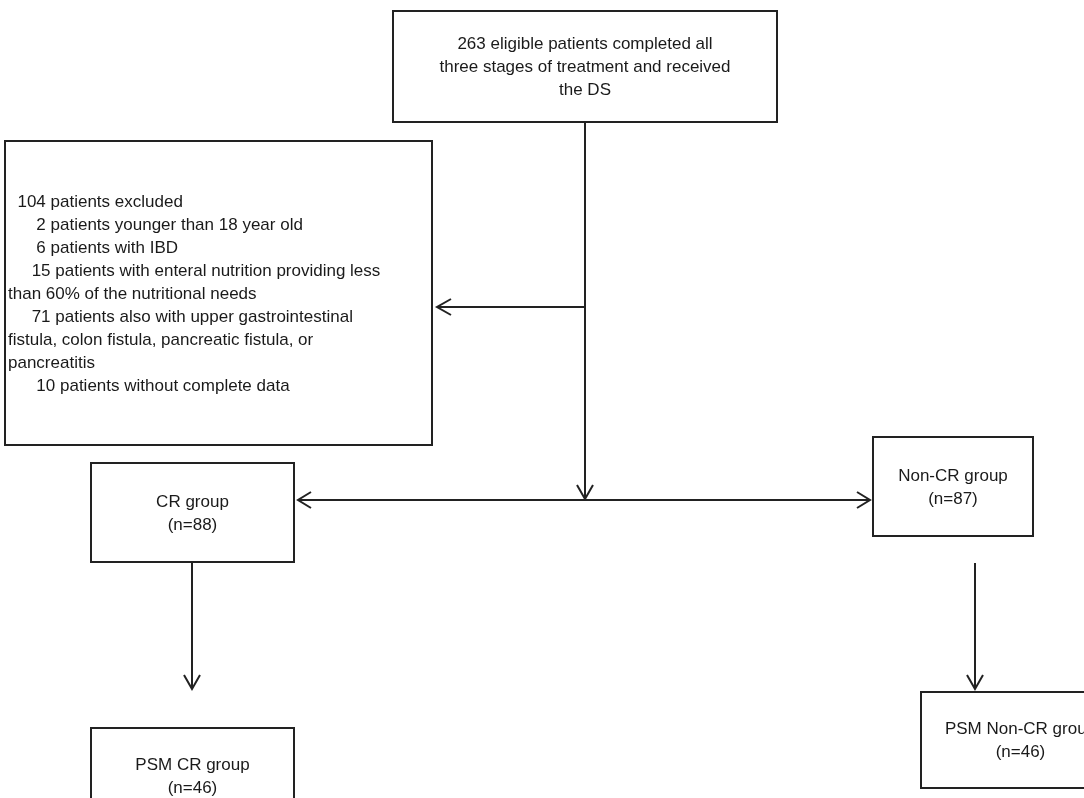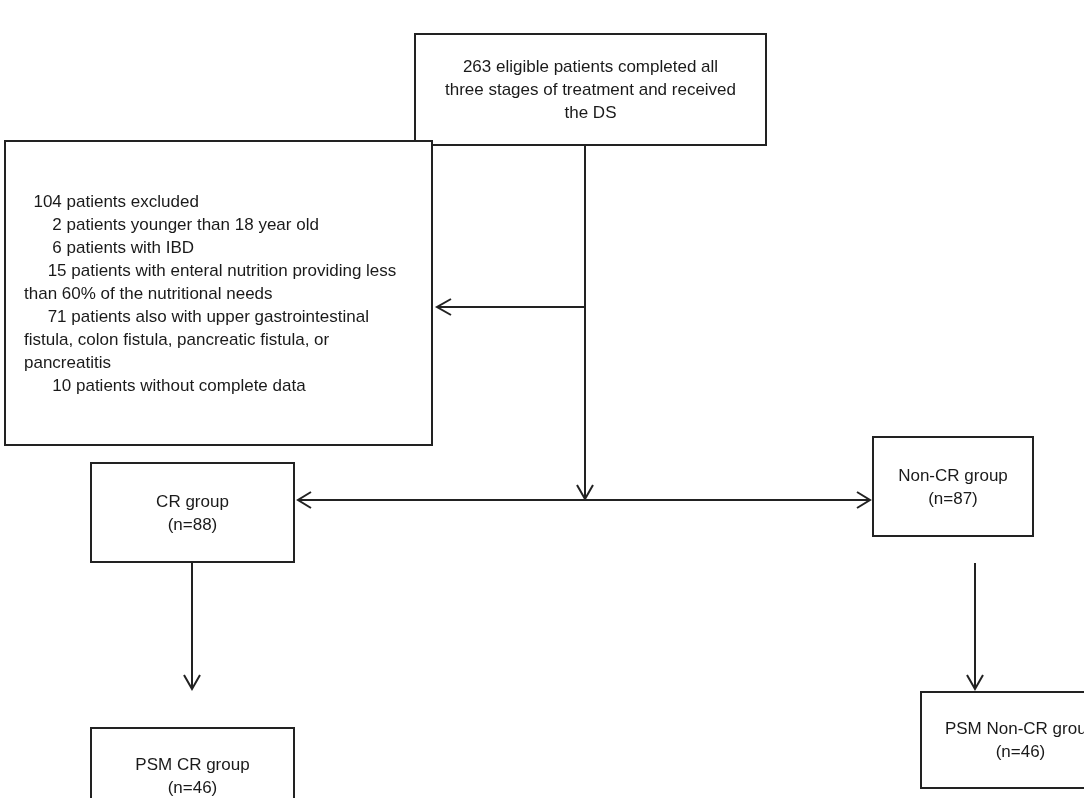--- a/index.html
+++ b/index.html
@@ -40,24 +40,24 @@
   }
   .box-text {
     font-size: 17px;
     line-height: 23px;
     white-space: pre-wrap;
     text-align: center;
   }
   .box-text--left {
     text-align: left;
     width: 100%;
-    padding-left: 18px;
+    padding-left: 2px;
     padding-right: 4px;
   }
-  #box-eligible   { left: 414px; top: 10px;  width: 353px; height: 113px; margin-top: 23px; }
+  #box-eligible   { left: 392px; top: 10px;  width: 386px; height: 113px; }
   #box-excluded   { left: 4px;   top: 140px; width: 429px; height: 306px; }
   #box-cr         { left: 90px;  top: 462px; width: 205px; height: 101px; }
   #box-noncr      { left: 872px; top: 436px; width: 162px; height: 101px; }
   #box-psm-cr     { left: 90px;  top: 691px; width: 205px; height: 98px; margin-top: 36px; }
   #box-psm-noncr  { left: 920px; top: 691px; width: 201px; height: 98px; align-items: center; }
 </style>
 </head>
 <body>
 
 <div class="canvas">

